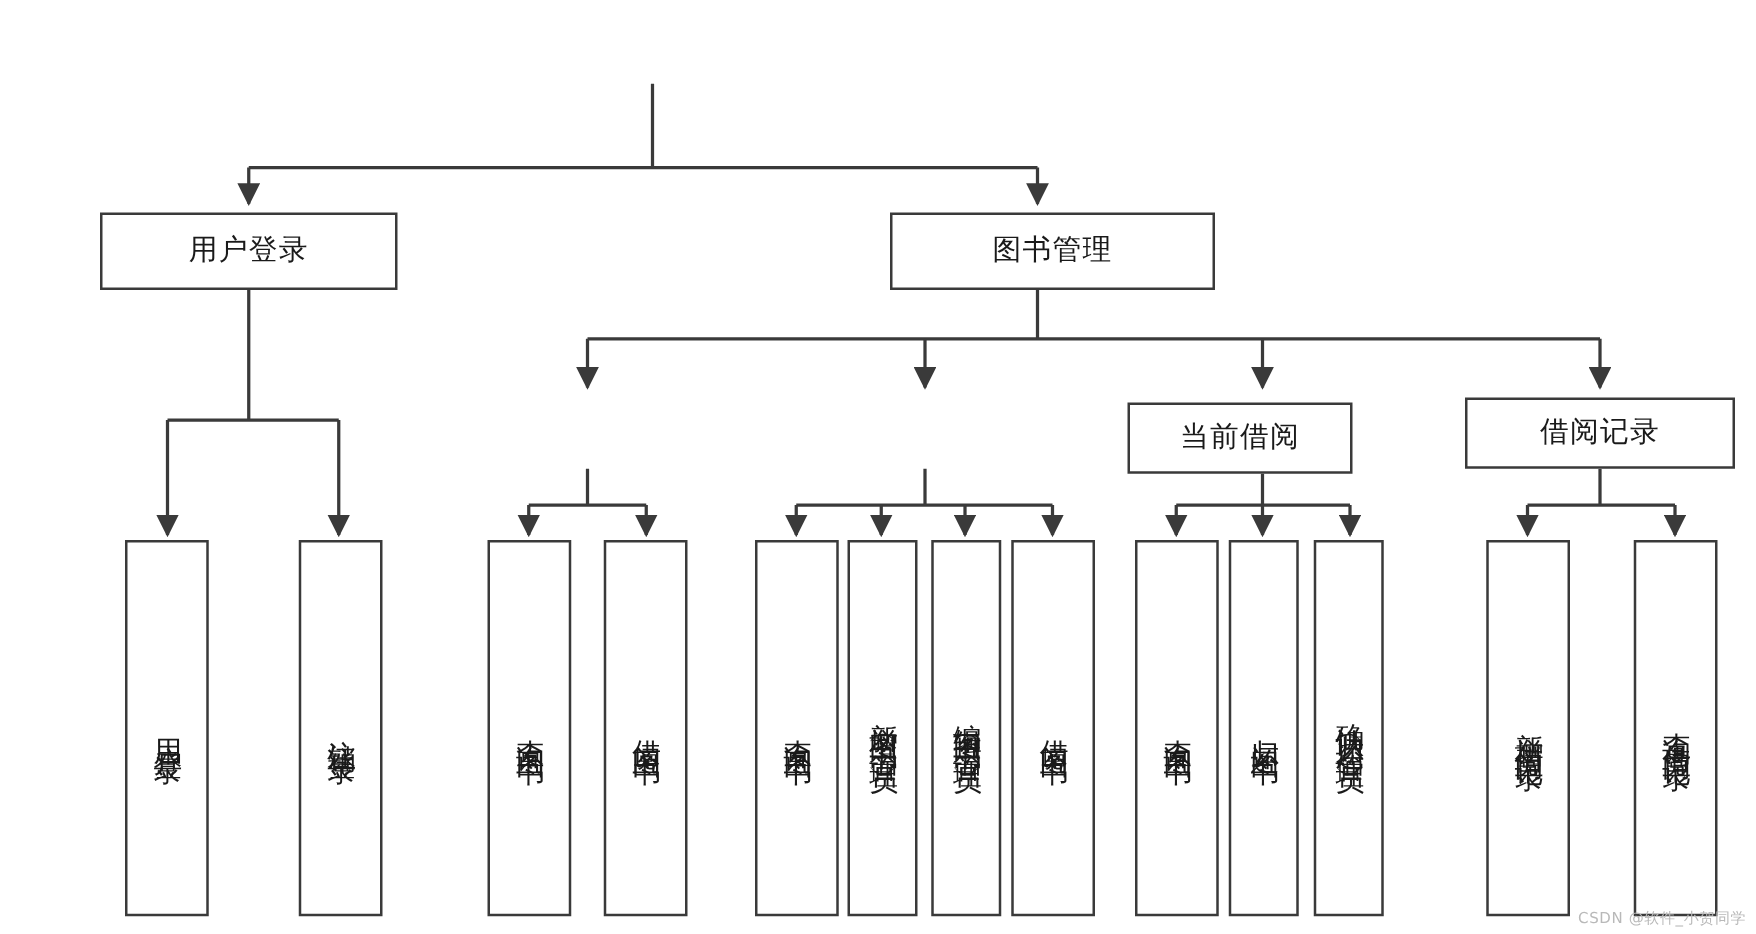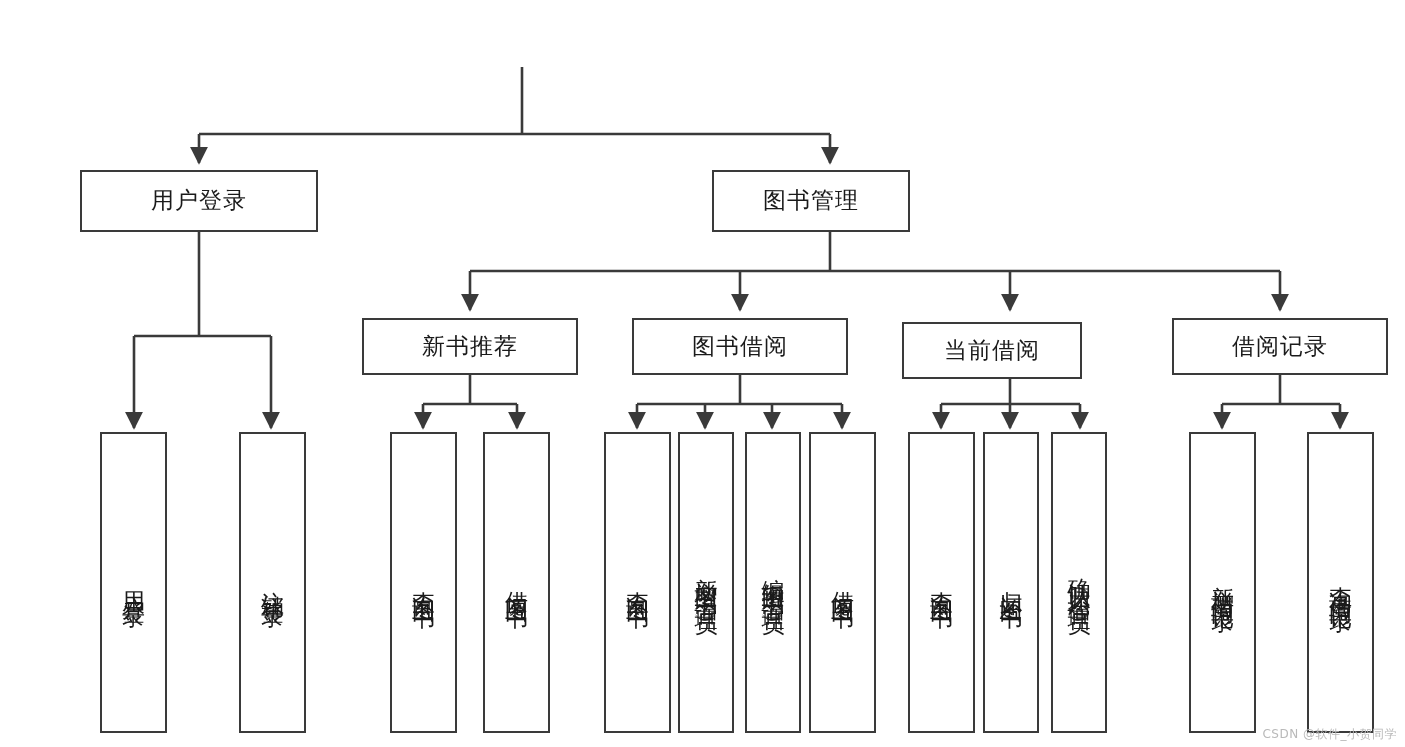--- a/index.html
+++ b/index.html
@@ -121,25 +121,23 @@
       <path d="M 1280,375 L 1280,404"></path>
       <path d="M 1222,404 L 1340,404"></path>
       <path d="M 1222,404 L 1222,428" marker-end="url(#arrow)"></path>
       <path d="M 1340,404 L 1340,428" marker-end="url(#arrow)"></path>
     </g>
   </svg>
 
 
   <div class="node node-h" style="left:80px; top:170px; width:238px; height:62px;">用户登录</div>
 
-  <div class="node node-h" style="left:712px; top:170px; width:198px; height:62px;text-align:right;">图书管理</div>
+  <div class="node node-h" style="left:712px; top:170px; width:260px; height:62px;text-align:right;">图书管理</div>
 
-  <div class="node node-h" style="left:362px; top:318px; width:216px; height:57px;">新书推荐</div>
 
-  <div class="node node-h" style="left:632px; top:318px; width:216px; height:57px;">图书借阅</div>
 
   <div class="node node-h" style="left:902px; top:322px; width:180px; height:57px;">当前借阅</div>
 
   <div class="node node-h" style="left:1172px; top:318px; width:216px; height:57px;">借阅记录</div>
 
   <div class="node node-v" style="left:100px; top:432px; width:67px; height:301px;">
     <span class="vtext">用户登录</span>
   </div>
 
   <div class="node node-v" style="left:239px; top:432px; width:67px; height:301px;">

